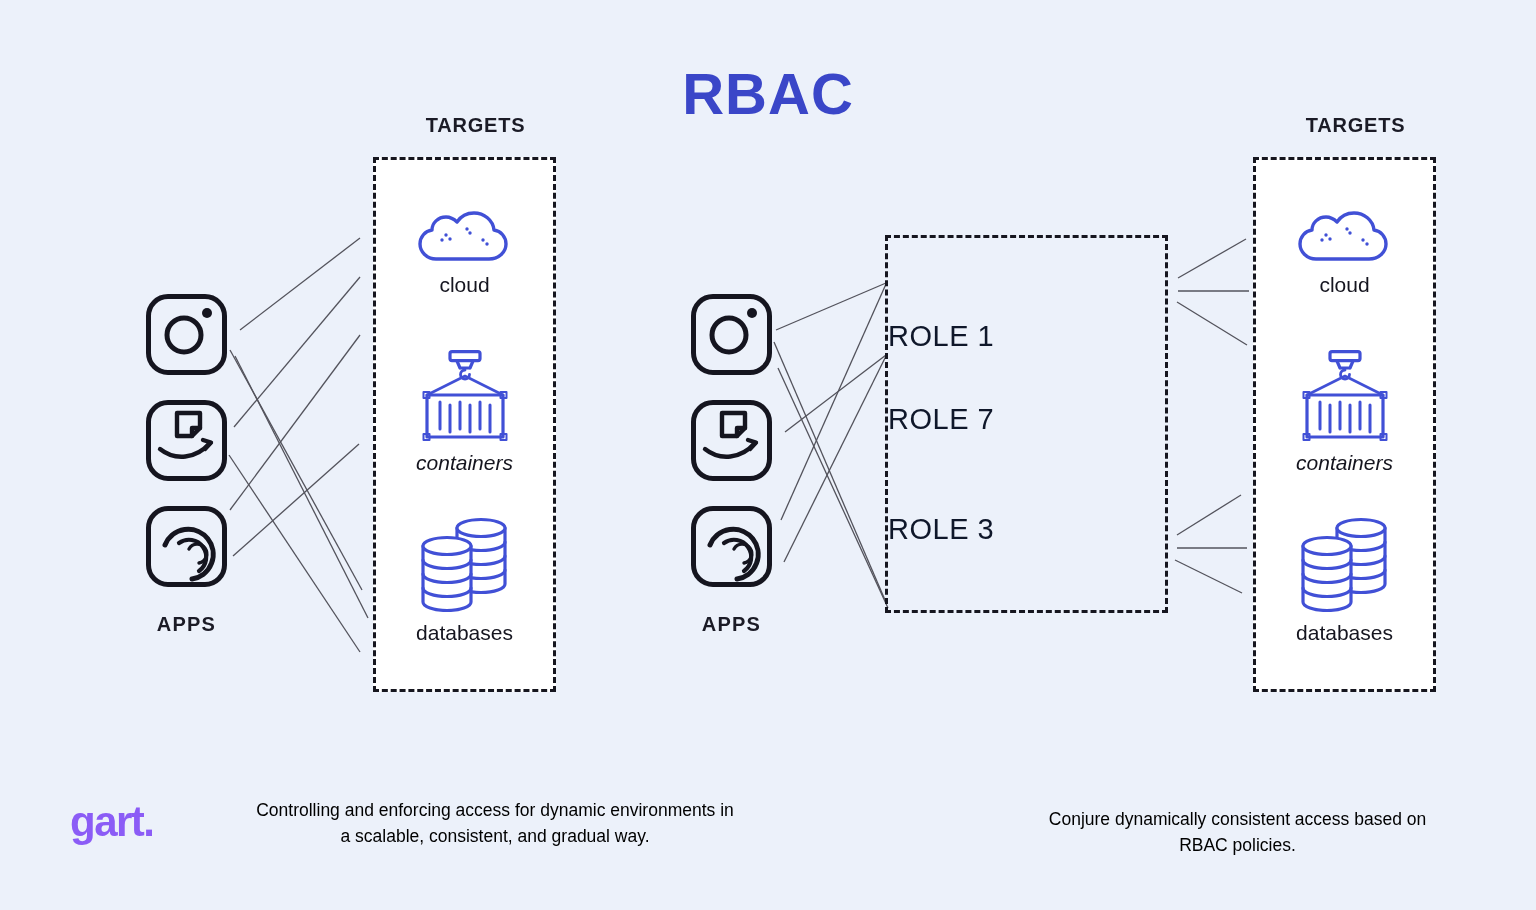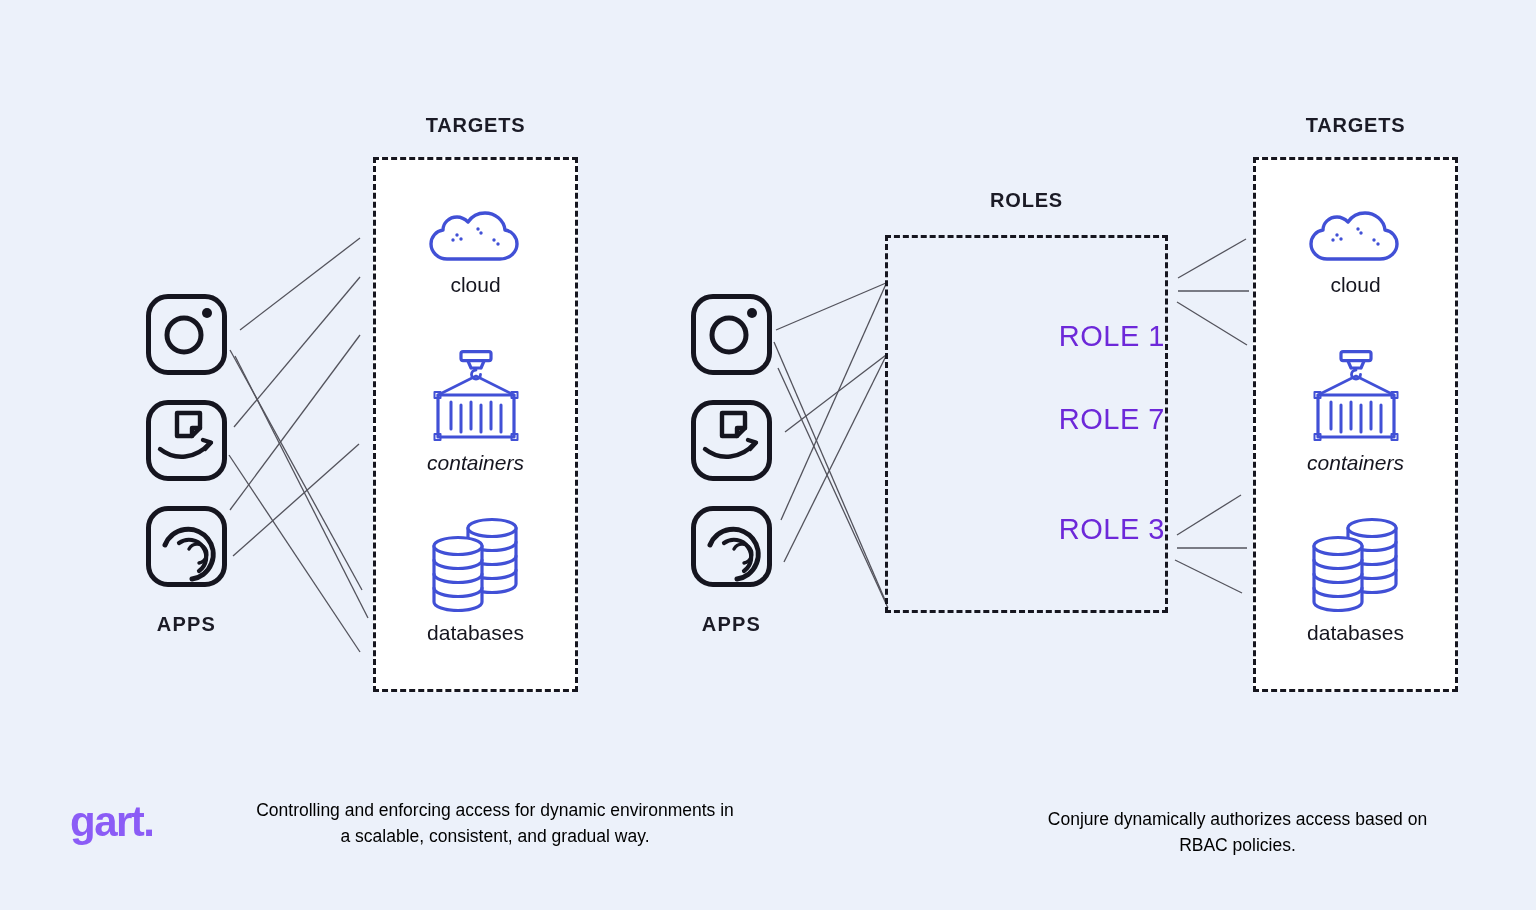--- a/index.html
+++ b/index.html
@@ -25,28 +25,28 @@
     position:absolute;font-size:20px;letter-spacing:.8px;color:#1b1b26;
     text-align:center;font-weight:700;
   }
   #targets-left-label{left:373px;width:205px;top:114px;}
   #targets-right-label{left:1253px;width:205px;top:114px;}
   #roles-label{left:885px;width:283px;top:189px;}
   #apps-left-label{left:141px;width:91px;top:613px;letter-spacing:1.2px;}
   #apps-right-label{left:686px;width:91px;top:613px;letter-spacing:1.2px;}
 
   .dashed-box{position:absolute;border:3px dashed #16161f;}
-  .targets-box{width:205px;height:535px;top:157px;background:var(--box-fill);}
+  .targets-box{width:183px;height:535px;top:157px;background:var(--box-fill);}
   #targets-left-box{left:373px;}
   #targets-right-box{left:1253px;}
   #roles-box{left:885px;top:235px;width:283px;height:378px;background:transparent;}
 
   .role-item{
-    position:absolute;width:100%;text-align:right;font-size:29px;
-    color:#6d28d9;letter-spacing:.5px;
+    position:absolute;width:100%;text-align:left;font-size:29px;
+    color:#0f172a;letter-spacing:.5px;
   }
   .role-1{top:82px;} .role-2{top:165px;} .role-3{top:248px;margin-top:27px;}
 
   .t-item{
     position:absolute;left:0;width:100%;
     display:flex;flex-direction:column;align-items:center;gap:9px;
   }
   .t-item-cloud{top:42px;}
   .t-item-containers{top:190px;font-style:italic;}
   .t-item-databases{top:354px;}
@@ -104,24 +104,24 @@
       <line x1="781" y1="520" x2="886" y2="284" class="conn"></line>
       <line x1="784" y1="562" x2="886" y2="356" class="conn"></line>
       <line x1="1178" y1="278" x2="1246" y2="239" class="conn"></line>
       <line x1="1178" y1="291" x2="1249" y2="291" class="conn"></line>
       <line x1="1177" y1="302" x2="1247" y2="345" class="conn"></line>
       <line x1="1177" y1="535" x2="1241" y2="495" class="conn"></line>
       <line x1="1177" y1="548" x2="1247" y2="548" class="conn"></line>
       <line x1="1175" y1="560" x2="1242" y2="593" class="conn"></line>
     </svg>
 
+  <div class="title">RBAC</div>
 
   <div class="section-label" id="targets-left-label">TARGETS</div>
   <div class="section-label" id="targets-right-label">TARGETS</div>
-  <div class="section-label" id="roles-label">ROLES</div>
   <div class="section-label" id="apps-left-label">APPS</div>
   <div class="section-label" id="apps-right-label">APPS</div>
 
   <div class="apps-left">
     <div class="app-card a1">
       <svg width="81" height="81" viewBox="0 0 81 81">
         <circle class="ink-icon" cx="38" cy="41" r="17" stroke-width="5"></circle>
         <circle class="ink-fill" cx="61" cy="19" r="5"></circle>
       </svg>
     </div>
@@ -255,17 +255,17 @@
       <div class="t-label">databases</div>
     </div>
   </div>
 
   <div class="logo">gart.</div>
   <div class="caption" id="caption-left">
     <div>Controlling and enforcing access for dynamic environments in</div>
     <div>a scalable, consistent, and gradual way.</div>
   </div>
   <div class="caption" id="caption-right">
-    <div>Conjure dynamically authorizes access based on</div>
+    <div>Conjure dynamically consistent access based on</div>
     <div>RBAC policies.</div>
   </div>
 
 </div>
 
 </body></html>

